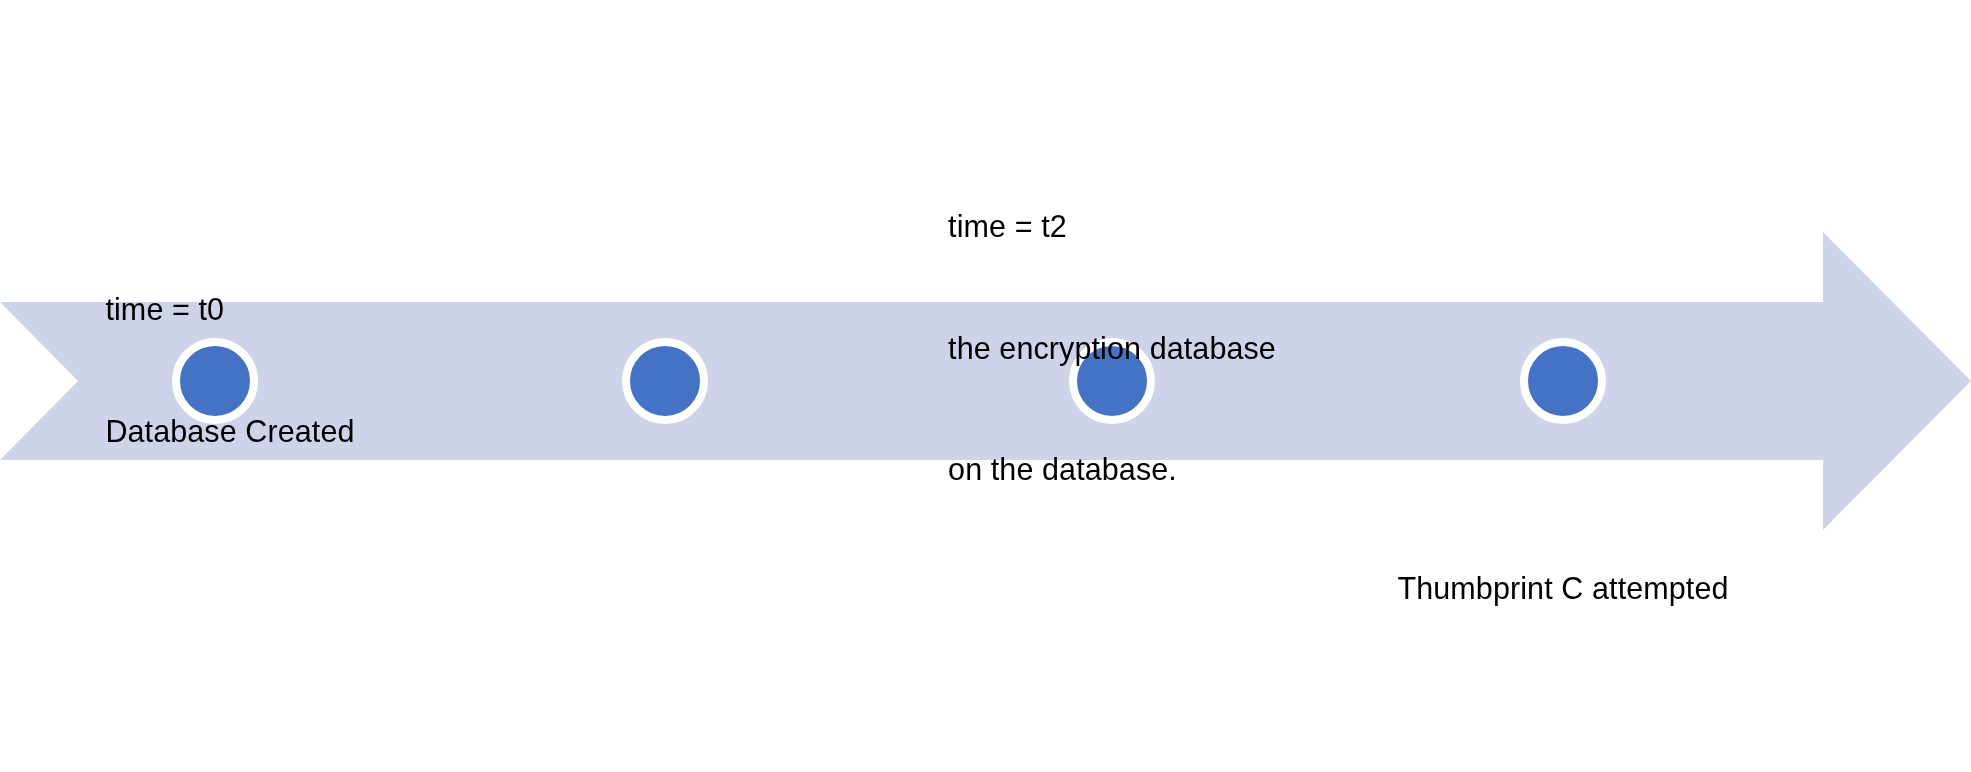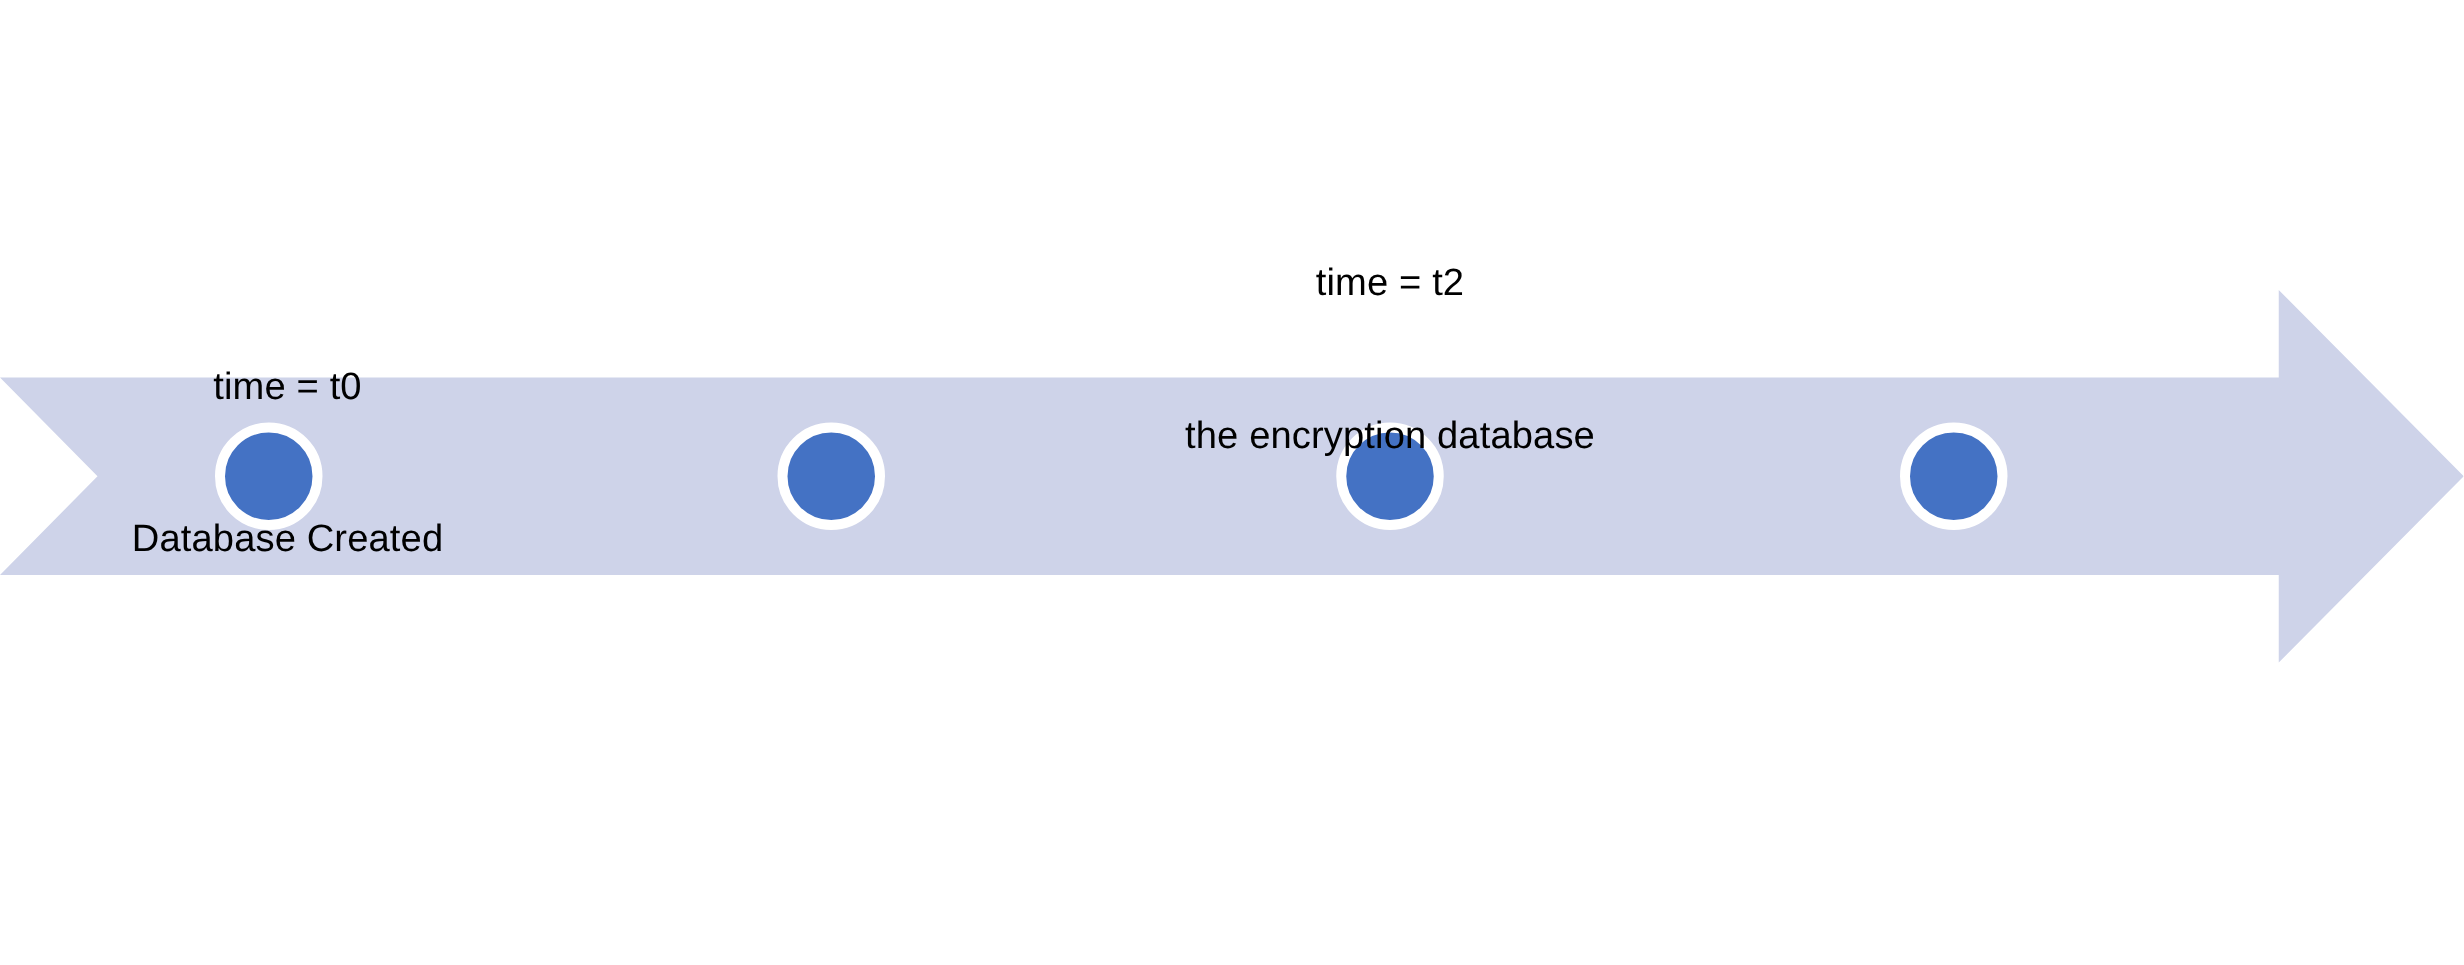--- a/index.html
+++ b/index.html
@@ -34,21 +34,21 @@
     height: 86px;
     border-radius: 50%;
     background: #4472C4;
     border: 8px solid #ffffff;
     box-sizing: border-box;
     transform: translate(-50%, -50%);
   }
   
   .label {
     position: absolute;
-    text-align: center;
+    text-align: left;
     color: #000000;
     font-size: 30.5px;
     line-height: 40.5px;
     white-space: pre;
     transform: translateX(-50%);
     letter-spacing: 0.1px;
   }
   .label .line {
     display: block;
   }
@@ -77,21 +77,23 @@
   </div>
 
   <div class="label below" style="left:665px; top:487px;">
     
     
   </div>
 
   <div class="label above" style="left:1112px; top:125px;">
     <span class="line">time = t2</span>
     <span class="line">the encryption database</span>
+    <span class="line">on the database.</span>
   </div>
 
   <div class="label below" style="left:1563px; top:487px;">
+    <span class="line">Thumbprint C attempted</span>
     
     
     
   </div>
 
 </div>
 
 </body></html>

